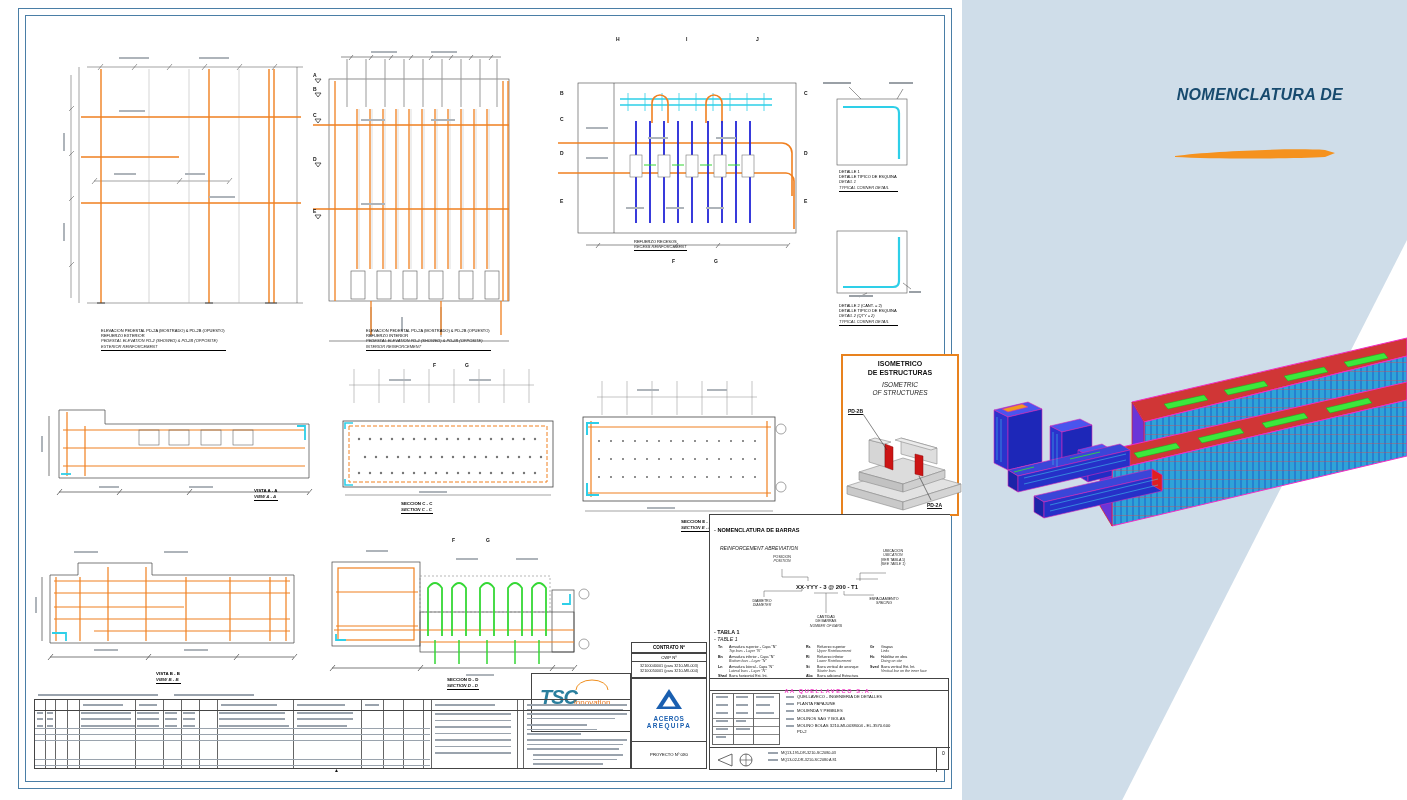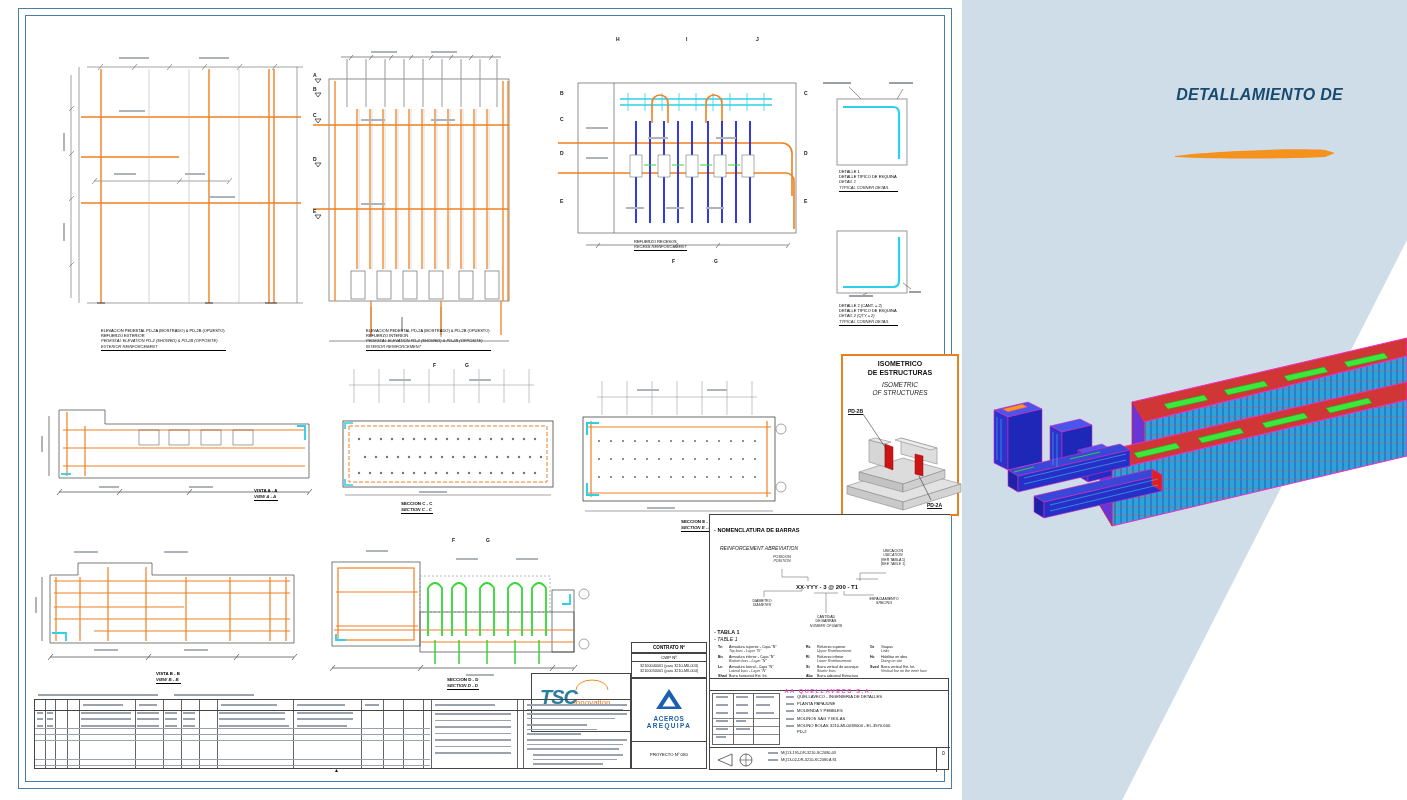--- a/index.html
+++ b/index.html
@@ -38,21 +38,21 @@
   .vdiv{position:absolute;top:0;bottom:0;border-left:.7px solid #666}
 </style>
 </head>
 <body>
 
 <div id="stage">
 
   <div class="abs panel"></div>
 
   <div class="abs slide-title">
-    <div>DETALLAMIENTO DE</div>
+    <div>NOMENCLATURA DE</div>
   </div>
   <svg class="abs" style="right:62px;top:147px" width="172" height="14" viewBox="0 0 172 14">
     <path d="M2,9 C40,4 118,1 152,3 L162,6 L152,10 C118,12 40,12 2,10 Z" fill="#f5921e"></path>
   </svg>
 
   <div class="abs sheet">
     <div class="abs frame"></div>
 
     <svg class="abs" style="left:40px;top:44px" width="250" height="280" viewBox="0 0 250 280">
       <g stroke="#444" stroke-width=".5" fill="none">

